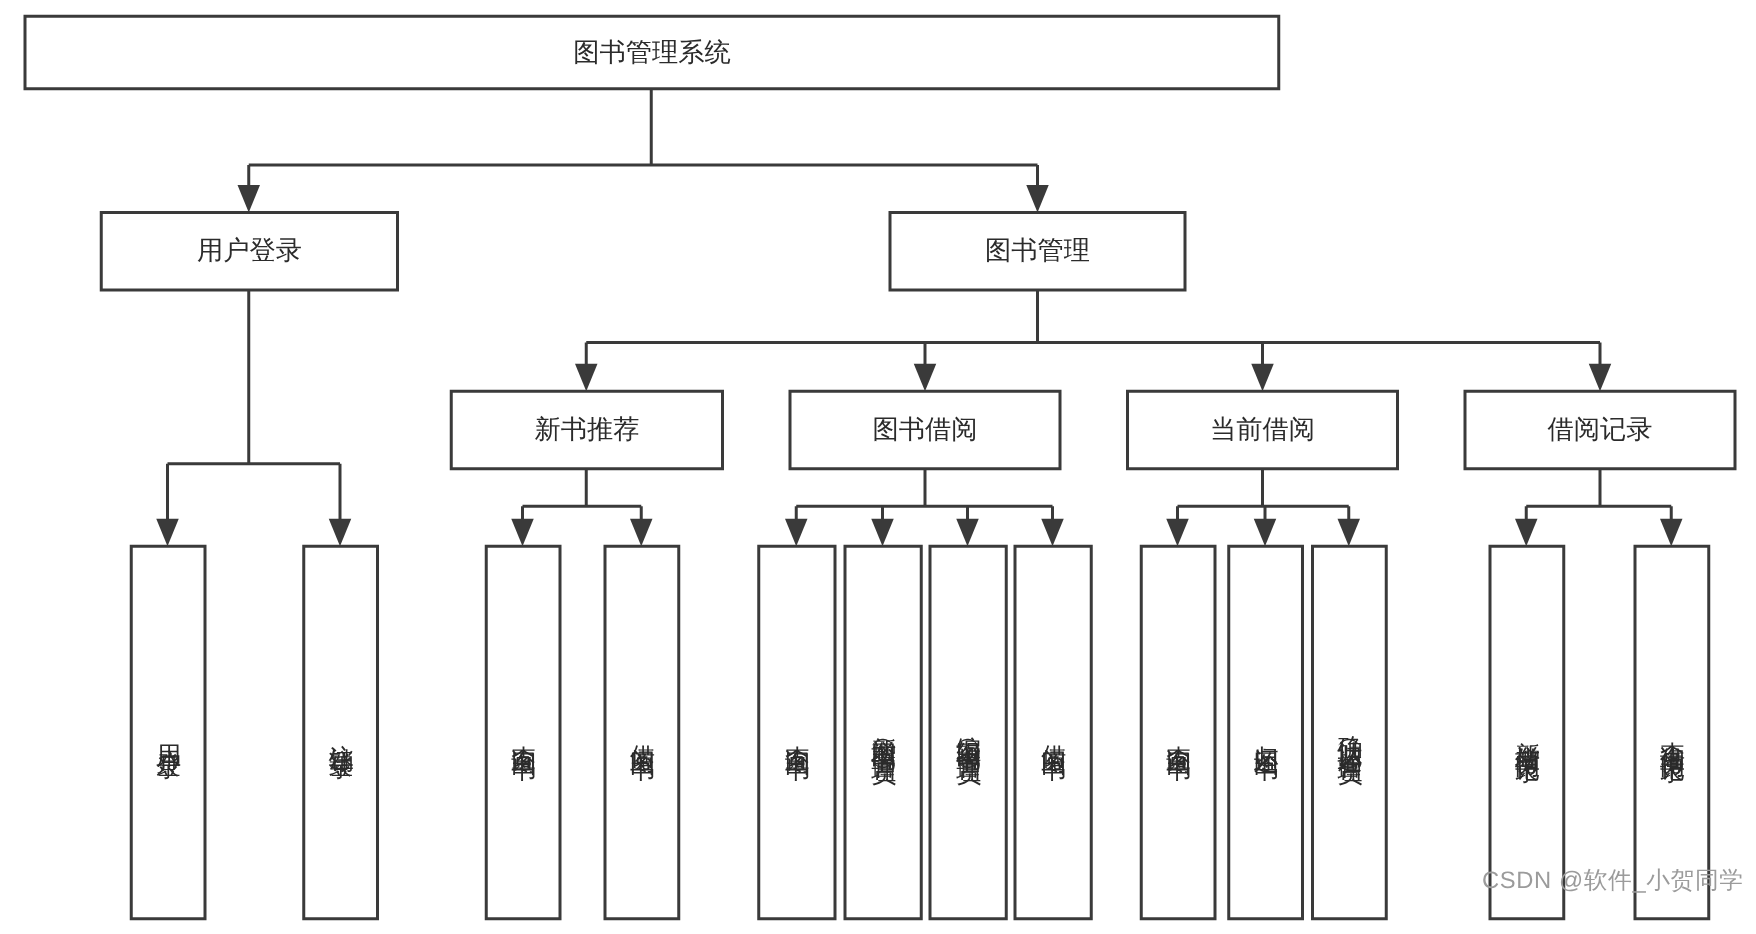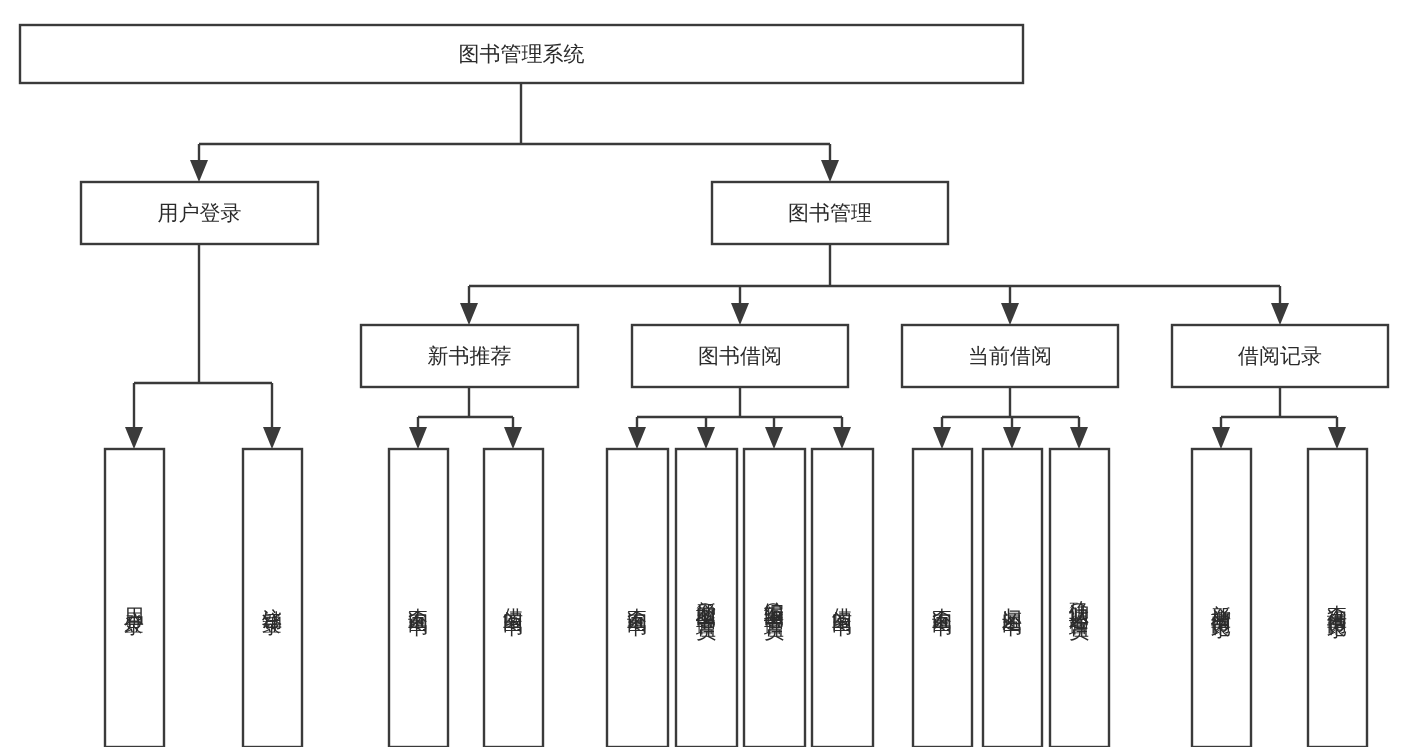--- a/index.html
+++ b/index.html
@@ -12,21 +12,20 @@
     height: 747px;
     font-family: "Liberation Sans", "DejaVu Sans", sans-serif;
     overflow: hidden;
     position: relative;
   }
   #diagram-root {
     position: relative;
     width: 1405px;
     height: 723px;
     background: #ffffff;
-    margin-top: 12px;
   }
   svg.diagram-canvas {
     position: absolute;
     left: 0;
     top: 0;
     width: 1405px;
     height: 747px;
     display: block;
   }
   .node-box {
@@ -226,13 +225,14 @@
         <span class="leaf-label-v">确认归还（管理员）</span>
       </div>
       <div class="leaf-label-wrap" style="left: 1192px; top: 437px; width: 59px; height: 298px;">
         <span class="leaf-label-v">新增借阅记录</span>
       </div>
       <div class="leaf-label-wrap" style="left: 1308px; top: 437px; width: 59px; height: 298px;">
         <span class="leaf-label-v">查询借阅记录</span>
       </div>
     </div>
 
+  <div class="watermark">CSDN @软件_小贺同学</div>
 </div>
 
 </body></html>

